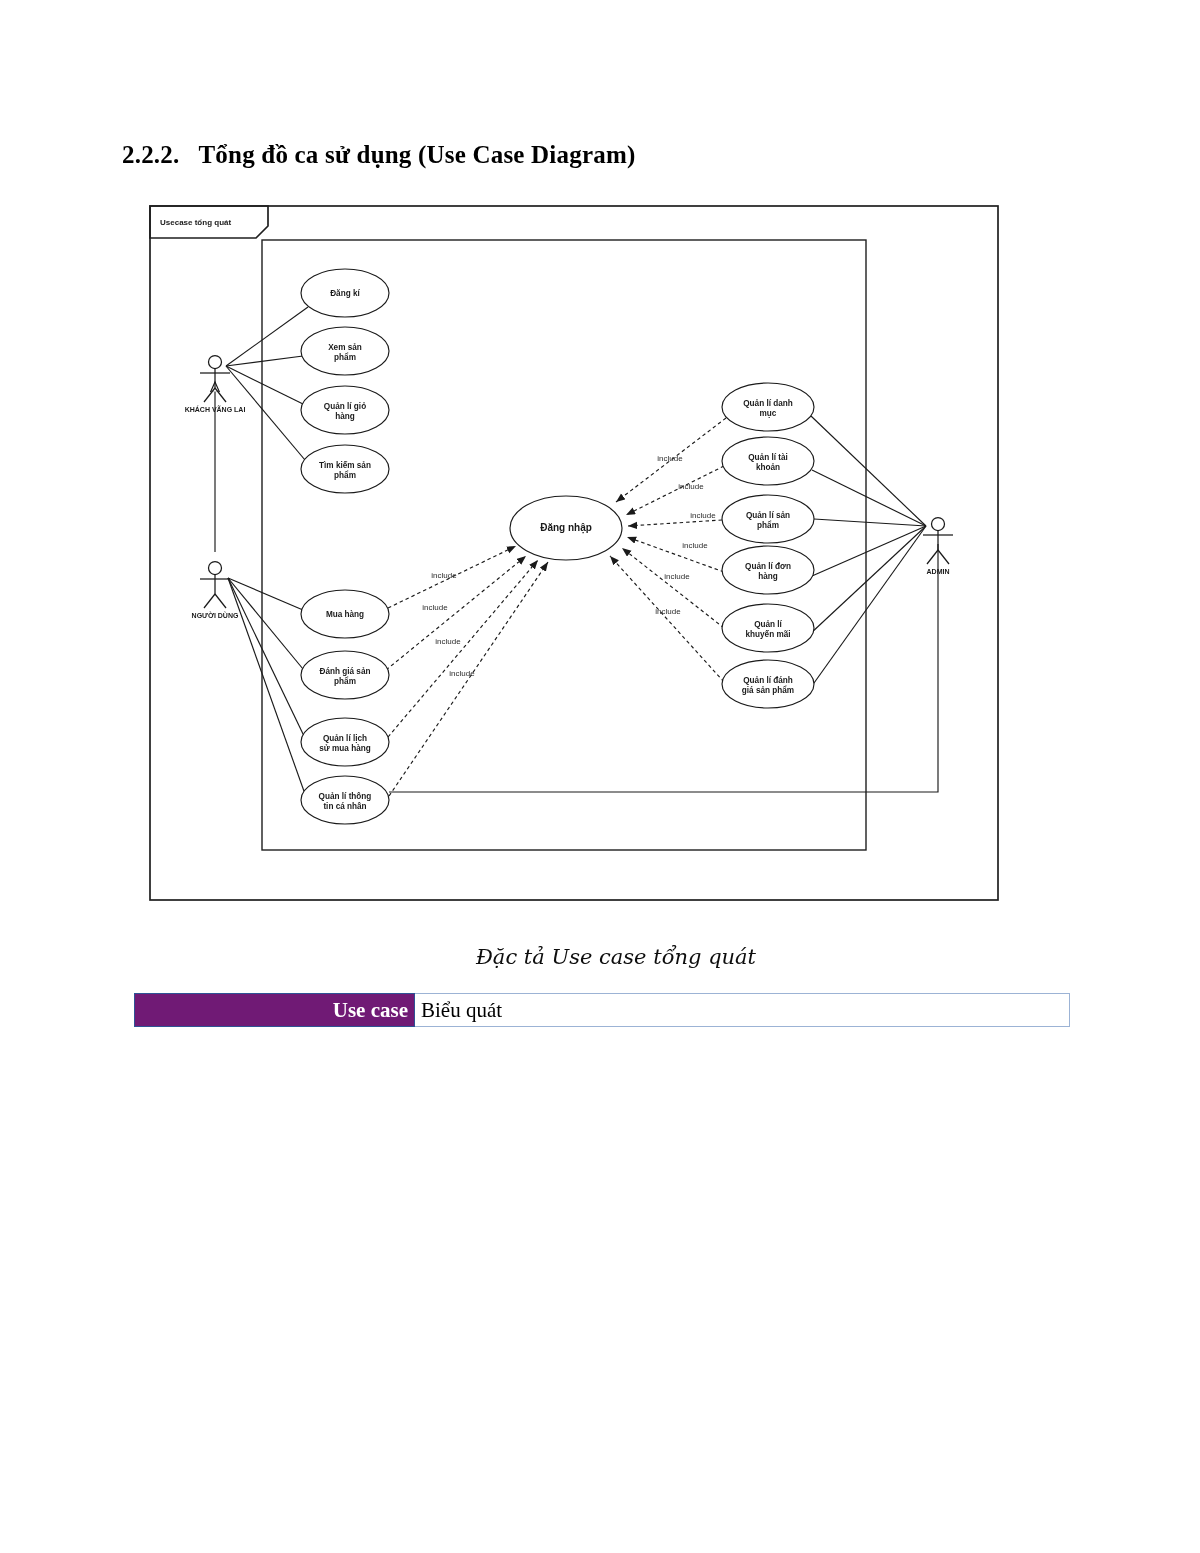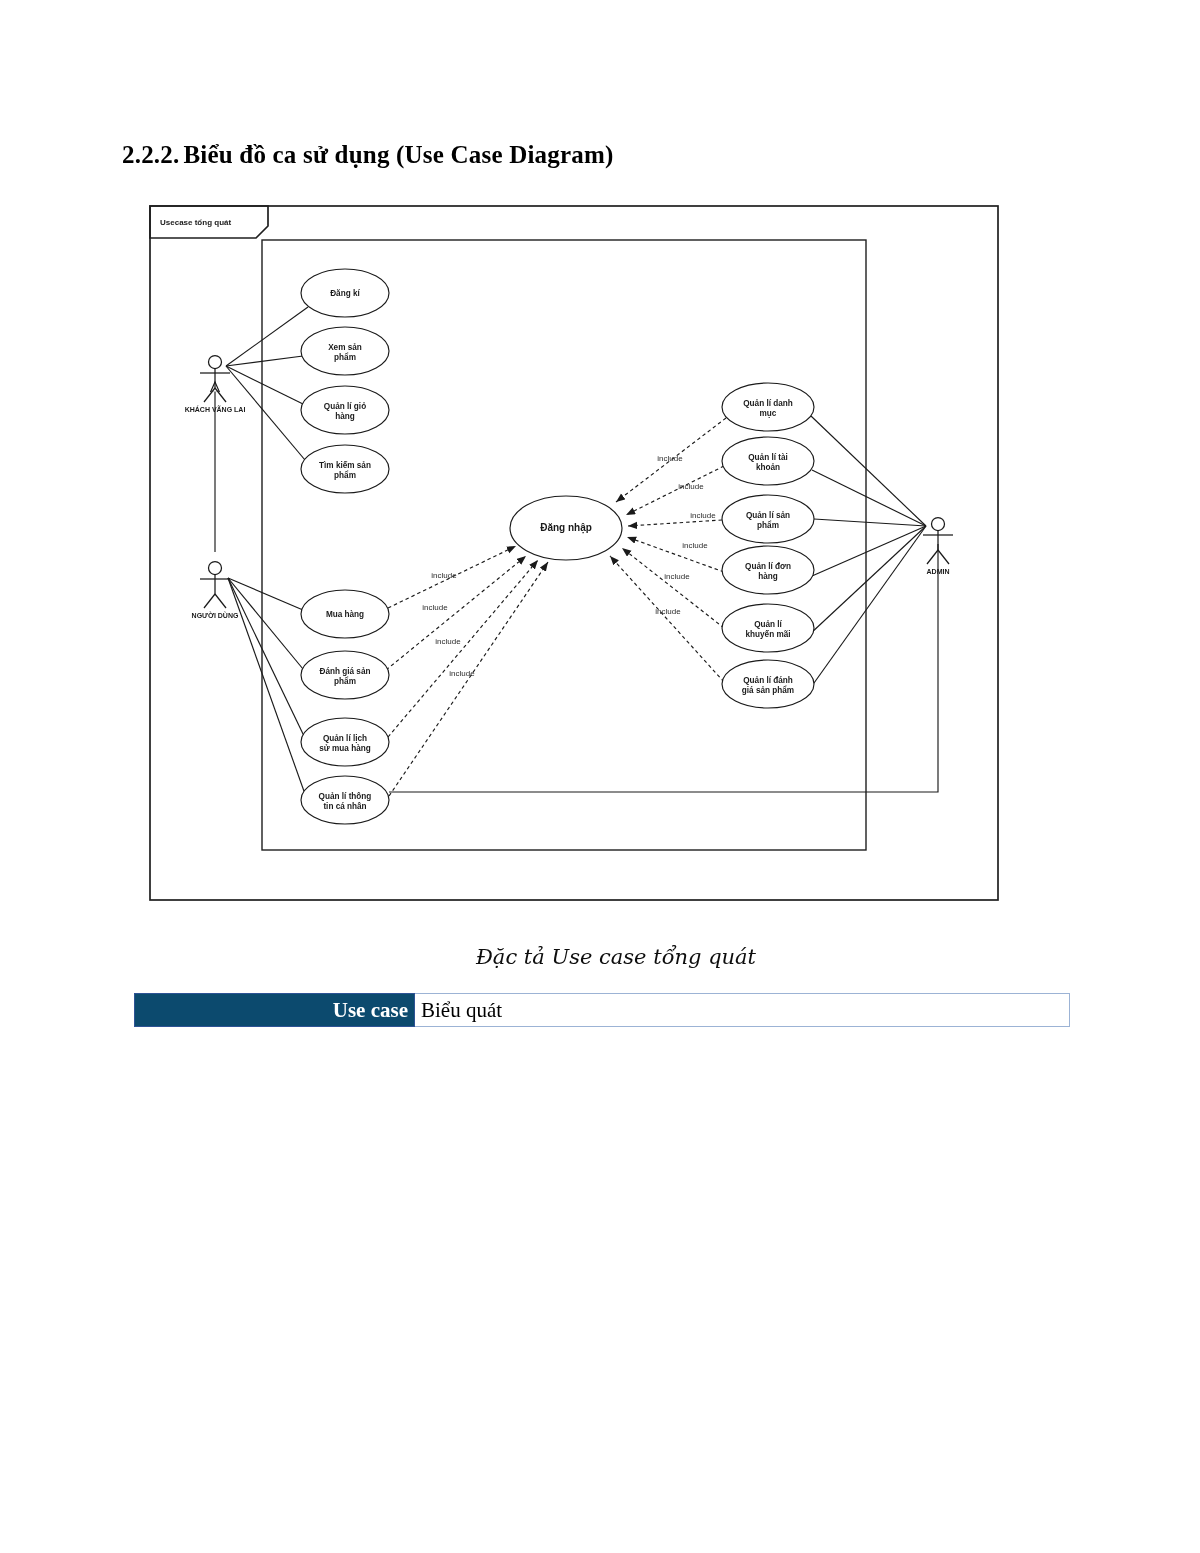--- a/index.html
+++ b/index.html
@@ -20,21 +20,21 @@
     position: absolute;
     left: 122px;
     top: 141px;
     font-family: "Liberation Serif", serif;
     font-weight: bold;
     font-size: 25px;
     color: #000000;
     letter-spacing: 0.2px;
     white-space: nowrap;
   }
-  #page-heading .num { margin-right: 4px; }
+  #page-heading .num { margin-right: 19px; }
 
   
   #diagram-wrap {
     position: absolute;
     left: 148px;
     top: 204px;
     width: 852px;
     height: 698px;
   }
   #diagram-svg { display: block; }
@@ -63,21 +63,21 @@
   }
   #usecase-table td {
     height: 32px;
     padding: 0 6px;
     vertical-align: middle;
     font-family: "Liberation Serif", serif;
     font-size: 21px;
   }
   td.th-cell {
     width: 267px;
-    background: #0c4a6e;
+    background: #701a75;
     color: #ffffff;
     font-weight: bold;
     text-align: right;
     border: 1px solid #2e5395;
   }
   td.val-cell {
     background: #ffffff;
     color: #000000;
     text-align: left;
     border: 1px solid #9cb3d5;
@@ -111,21 +111,21 @@
   .assoc { stroke: #1a1a1a; stroke-width: 1.15; fill: none; }
   .include-arrow { stroke: #1a1a1a; stroke-width: 1.15; fill: none; stroke-dasharray: 3.5 3; }
   .frame-rect { stroke: #1f1f1f; stroke-width: 1.7; fill: none; }
   .boundary-rect { stroke: #1f1f1f; stroke-width: 1.4; fill: none; }
   .actor-stroke { stroke: #1a1a1a; stroke-width: 1.25; fill: none; }
 </style>
 </head>
 <body>
 
 <div id="page-heading">
-  <span class="num">2.2.2.</span><span>Biểu đồ ca sử dụng (Use Case Diagram)</span>
+  <span class="num">2.2.2.</span><span>Tổng đồ ca sử dụng (Use Case Diagram)</span>
 </div>
 
 <div id="diagram-wrap">
   <svg id="diagram-svg" width="852" height="698" viewBox="0 0 852 698" xmlns="http://www.w3.org/2000/svg">
     <defs>
       <marker id="openArrow" markerWidth="10" markerHeight="10" refX="8" refY="3.2" orient="auto" markerUnits="strokeWidth">
         <path d="M0,0 L8,3.2 L0,6.4" fill="#1a1a1a"></path>
       </marker>
       <marker id="genArrow" markerWidth="12" markerHeight="12" refX="9" refY="4" orient="auto" markerUnits="strokeWidth">
         <path d="M0,0 L9,4 L0,8 z" fill="#ffffff" stroke="#1a1a1a" stroke-width="1"></path>

